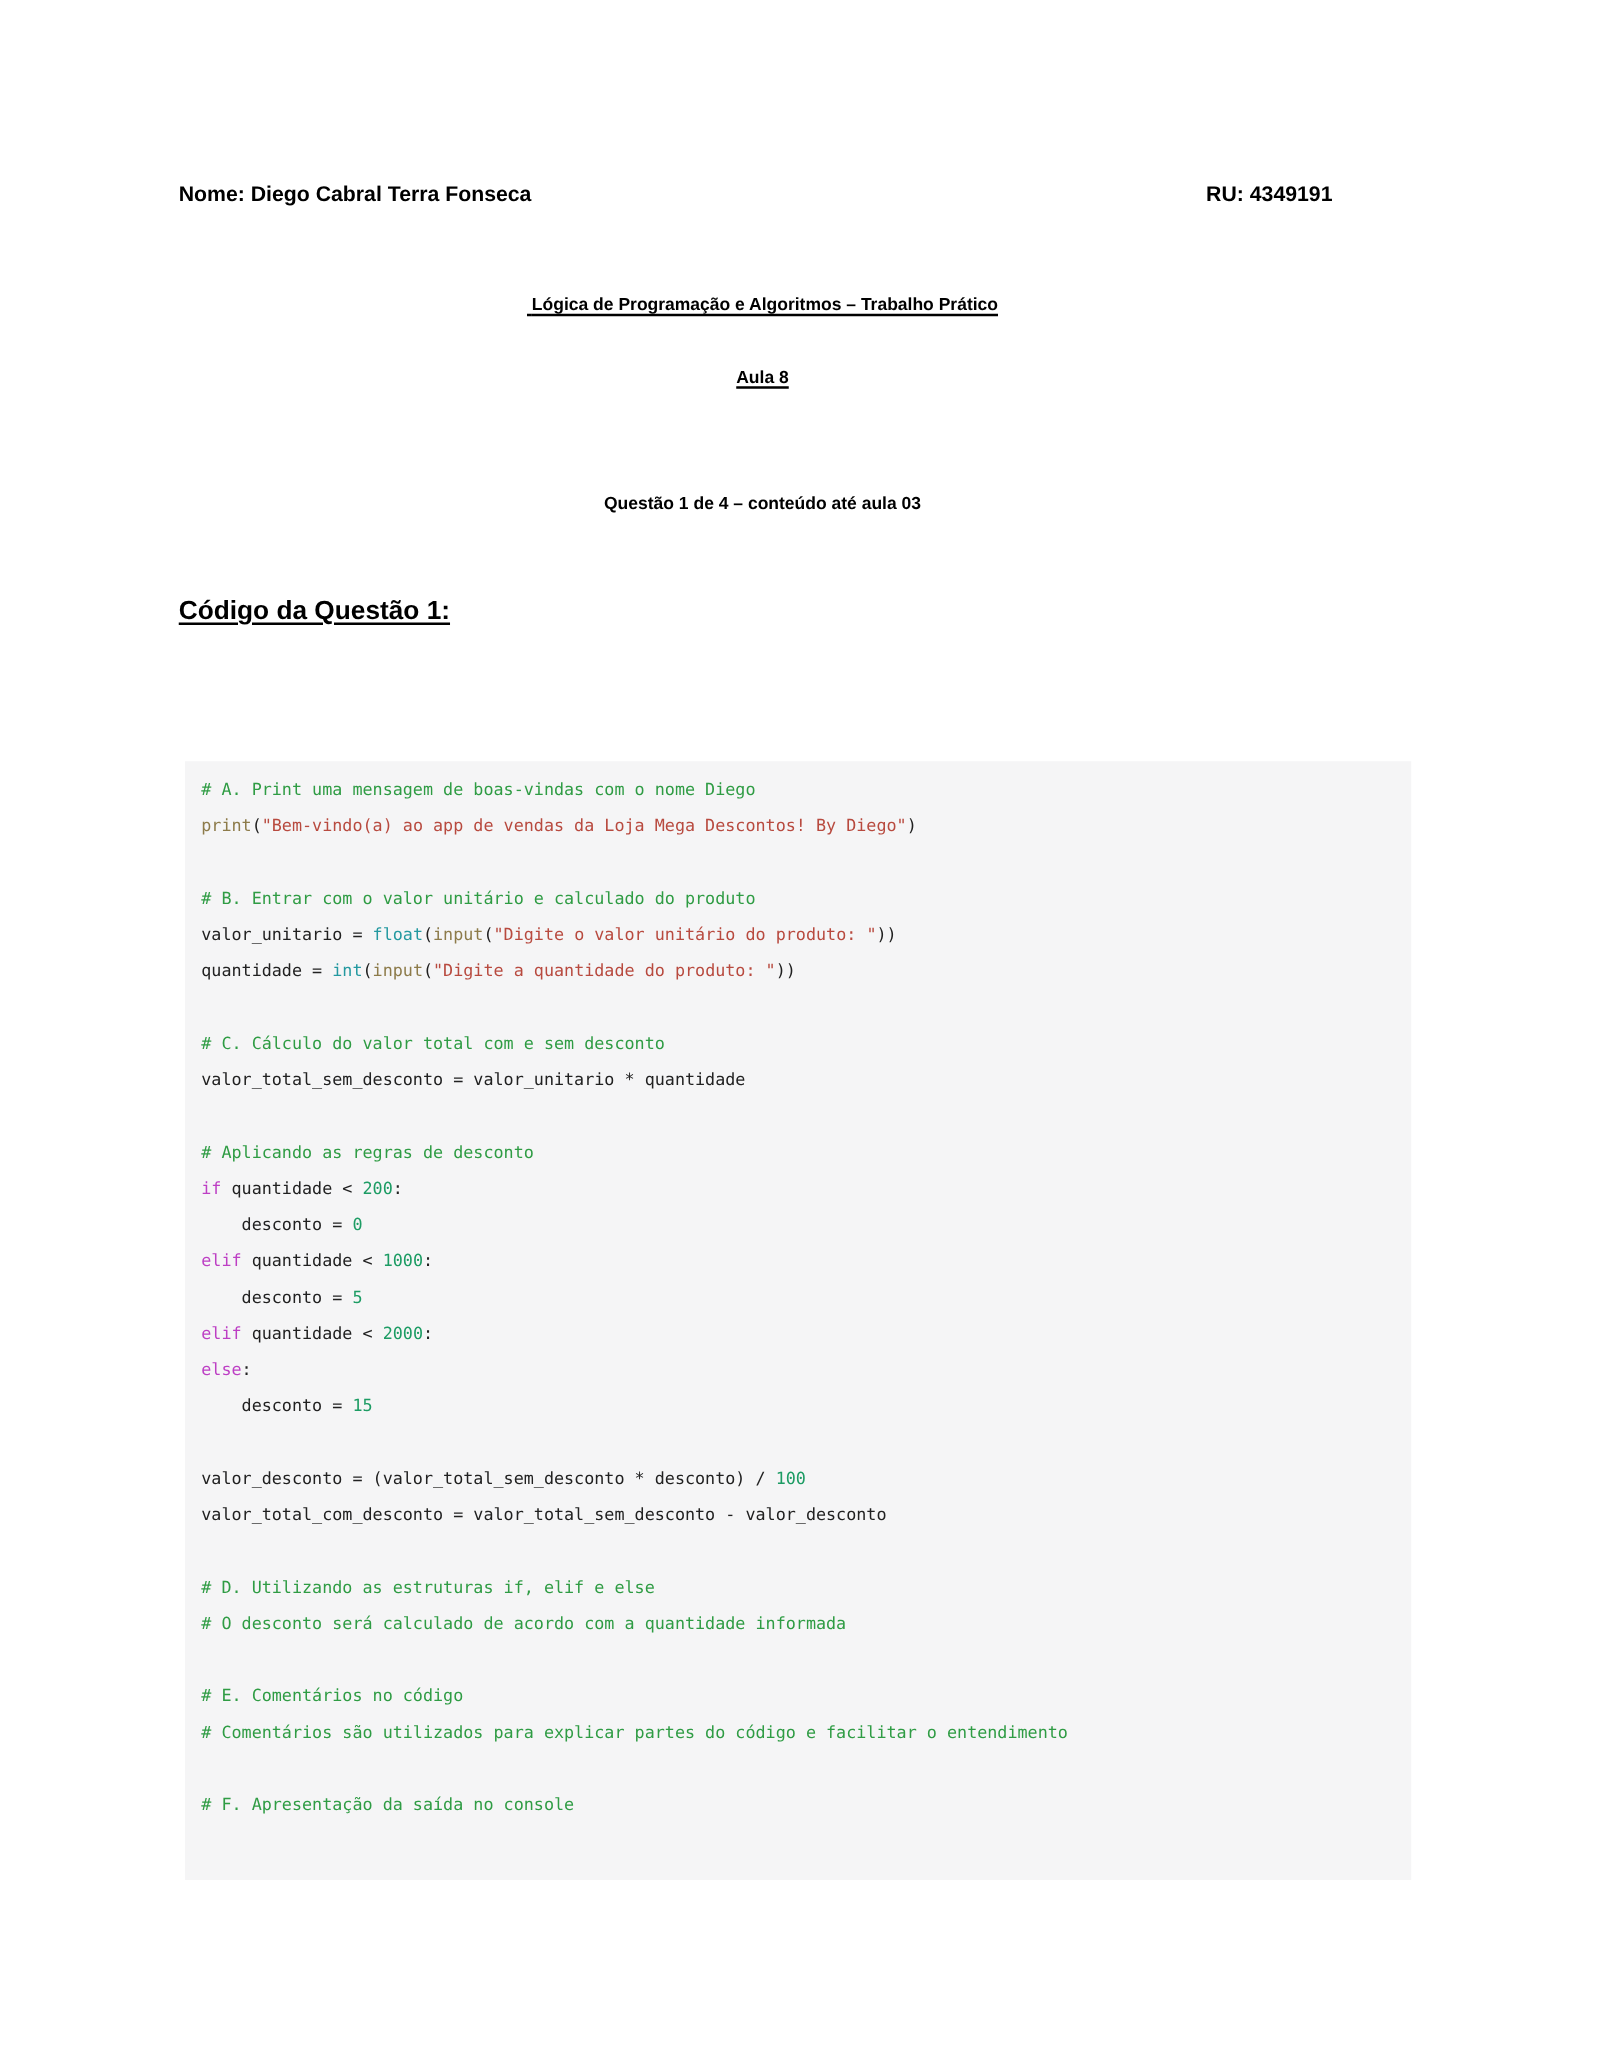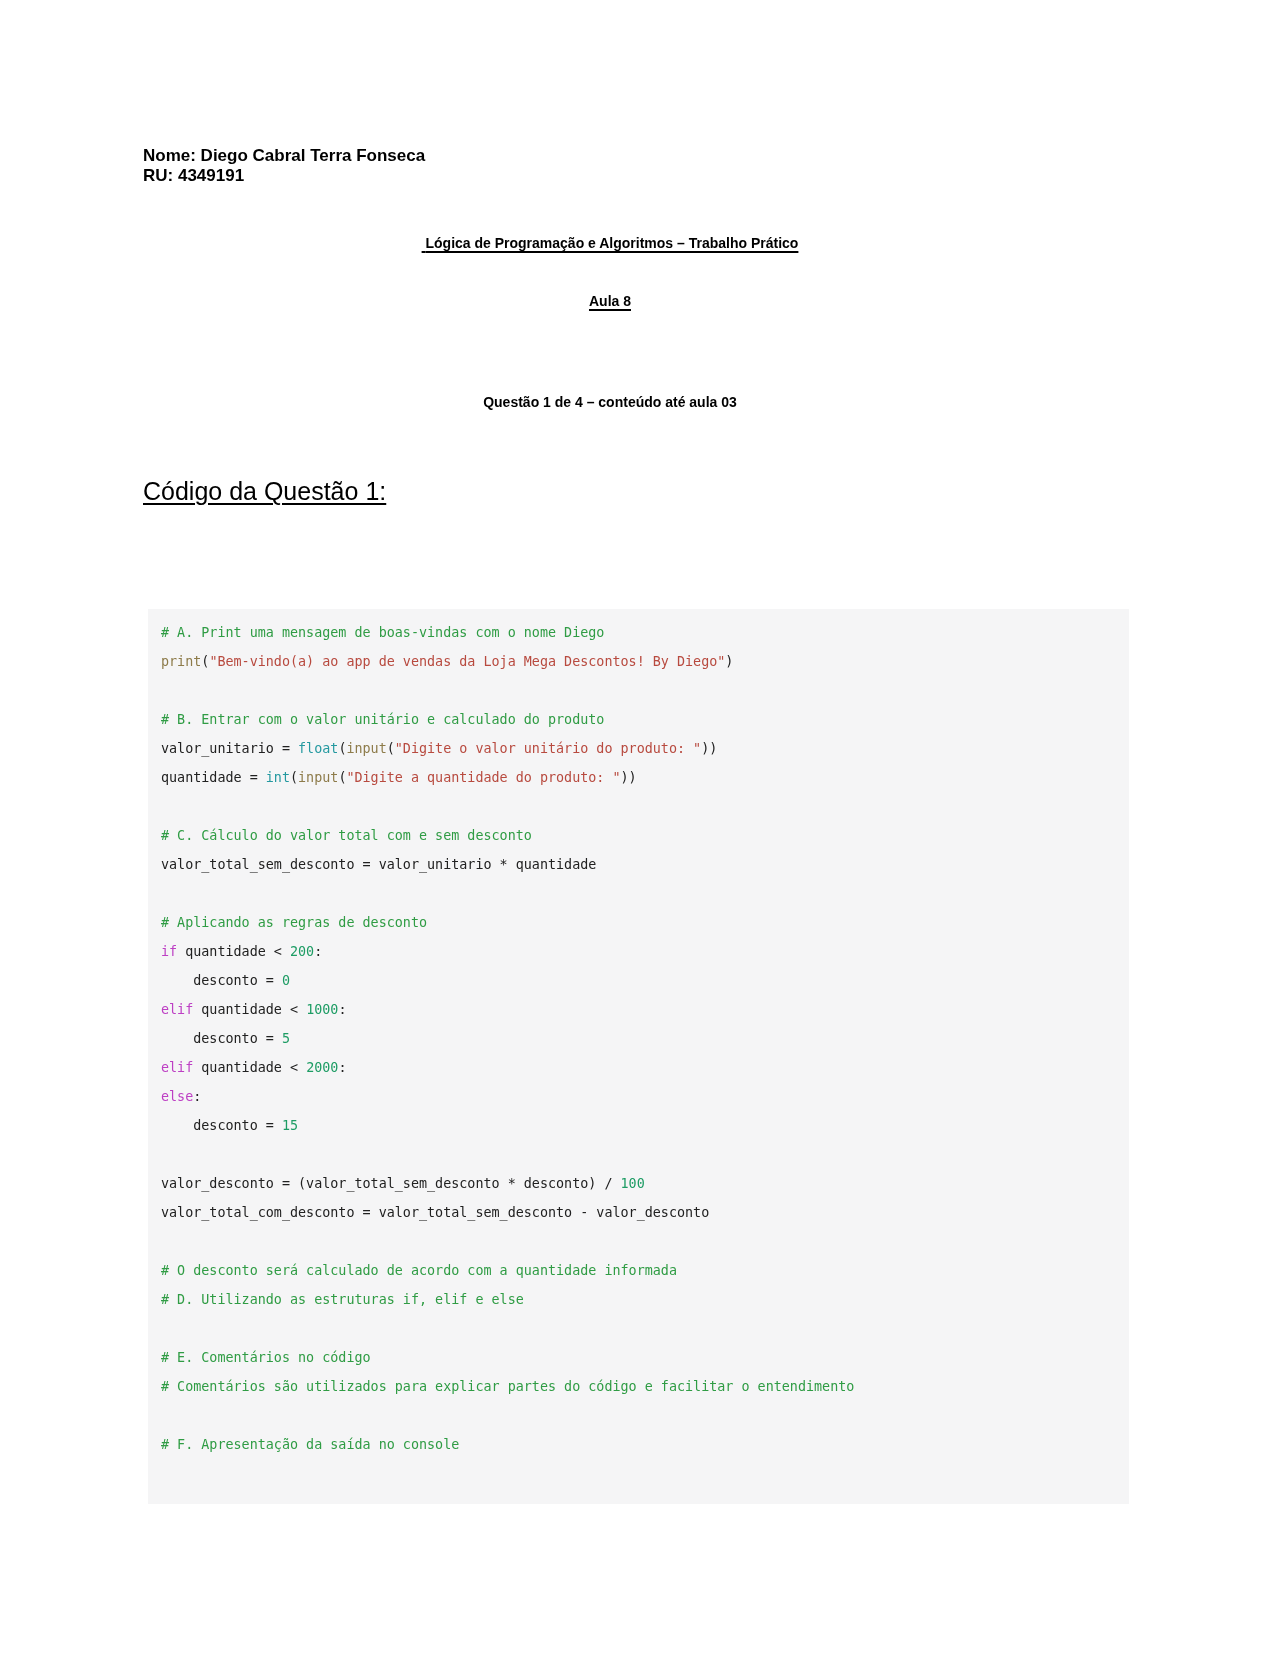--- a/index.html
+++ b/index.html
@@ -14,39 +14,38 @@
   }
   .doc-header{
     position:absolute;
     left:143px;
     top:146px;
     width:923px;
     display:flex;
     justify-content:space-between;
     font-weight:bold;
     font-size:17px;
-    flex-direction:column;
   }
   .centered{
     position:absolute;
     left:143px;
     width:934px;
     text-align:center;
     font-weight:bold;
     font-size:14px;
   }
   .title-line{top:235px;}
   .subtitle-line{top:293px;}
   .question-line{top:394px;}
   .section-heading-line{
     position:absolute;
     left:143px;
     top:477px;
-    font-weight:normal;
-    font-size:25px;
+    font-weight:bold;
+    font-size:21px;
   }
   .underline{
     text-decoration:underline;
     text-decoration-thickness:1.5px;
     text-underline-offset:3px;
     white-space:pre-wrap;
   }
   .code-block{
     position:absolute;
     left:148px;
@@ -115,22 +114,22 @@
       <div class="code-line"><span class="tok-pl">    desconto = </span><span class="tok-num">0</span></div>
       <div class="code-line"><span class="tok-kw">elif</span><span class="tok-pl"> quantidade &lt; </span><span class="tok-num">1000</span><span class="tok-pl">:</span></div>
       <div class="code-line"><span class="tok-pl">    desconto = </span><span class="tok-num">5</span></div>
       <div class="code-line"><span class="tok-kw">elif</span><span class="tok-pl"> quantidade &lt; </span><span class="tok-num">2000</span><span class="tok-pl">:</span></div>
       <div class="code-line"><span class="tok-kw">else</span><span class="tok-pl">:</span></div>
       <div class="code-line"><span class="tok-pl">    desconto = </span><span class="tok-num">15</span></div>
       <div class="code-line">&nbsp;</div>
       <div class="code-line"><span class="tok-pl">valor_desconto = (valor_total_sem_desconto * desconto) / </span><span class="tok-num">100</span></div>
       <div class="code-line"><span class="tok-pl">valor_total_com_desconto = valor_total_sem_desconto - valor_desconto</span></div>
       <div class="code-line">&nbsp;</div>
+      <div class="code-line"><span class="tok-com"># D. Utilizando as estruturas if, elif e else</span></div>
       <div class="code-line"><span class="tok-com"># O desconto será calculado de acordo com a quantidade informada</span></div>
-      <div class="code-line"><span class="tok-com"># D. Utilizando as estruturas if, elif e else</span></div>
       <div class="code-line">&nbsp;</div>
       <div class="code-line"><span class="tok-com"># E. Comentários no código</span></div>
       <div class="code-line"><span class="tok-com"># Comentários são utilizados para explicar partes do código e facilitar o entendimento</span></div>
       <div class="code-line">&nbsp;</div>
       <div class="code-line"><span class="tok-com"># F. Apresentação da saída no console</span></div>
     </div>
 
 </div>
 
 </body></html>

